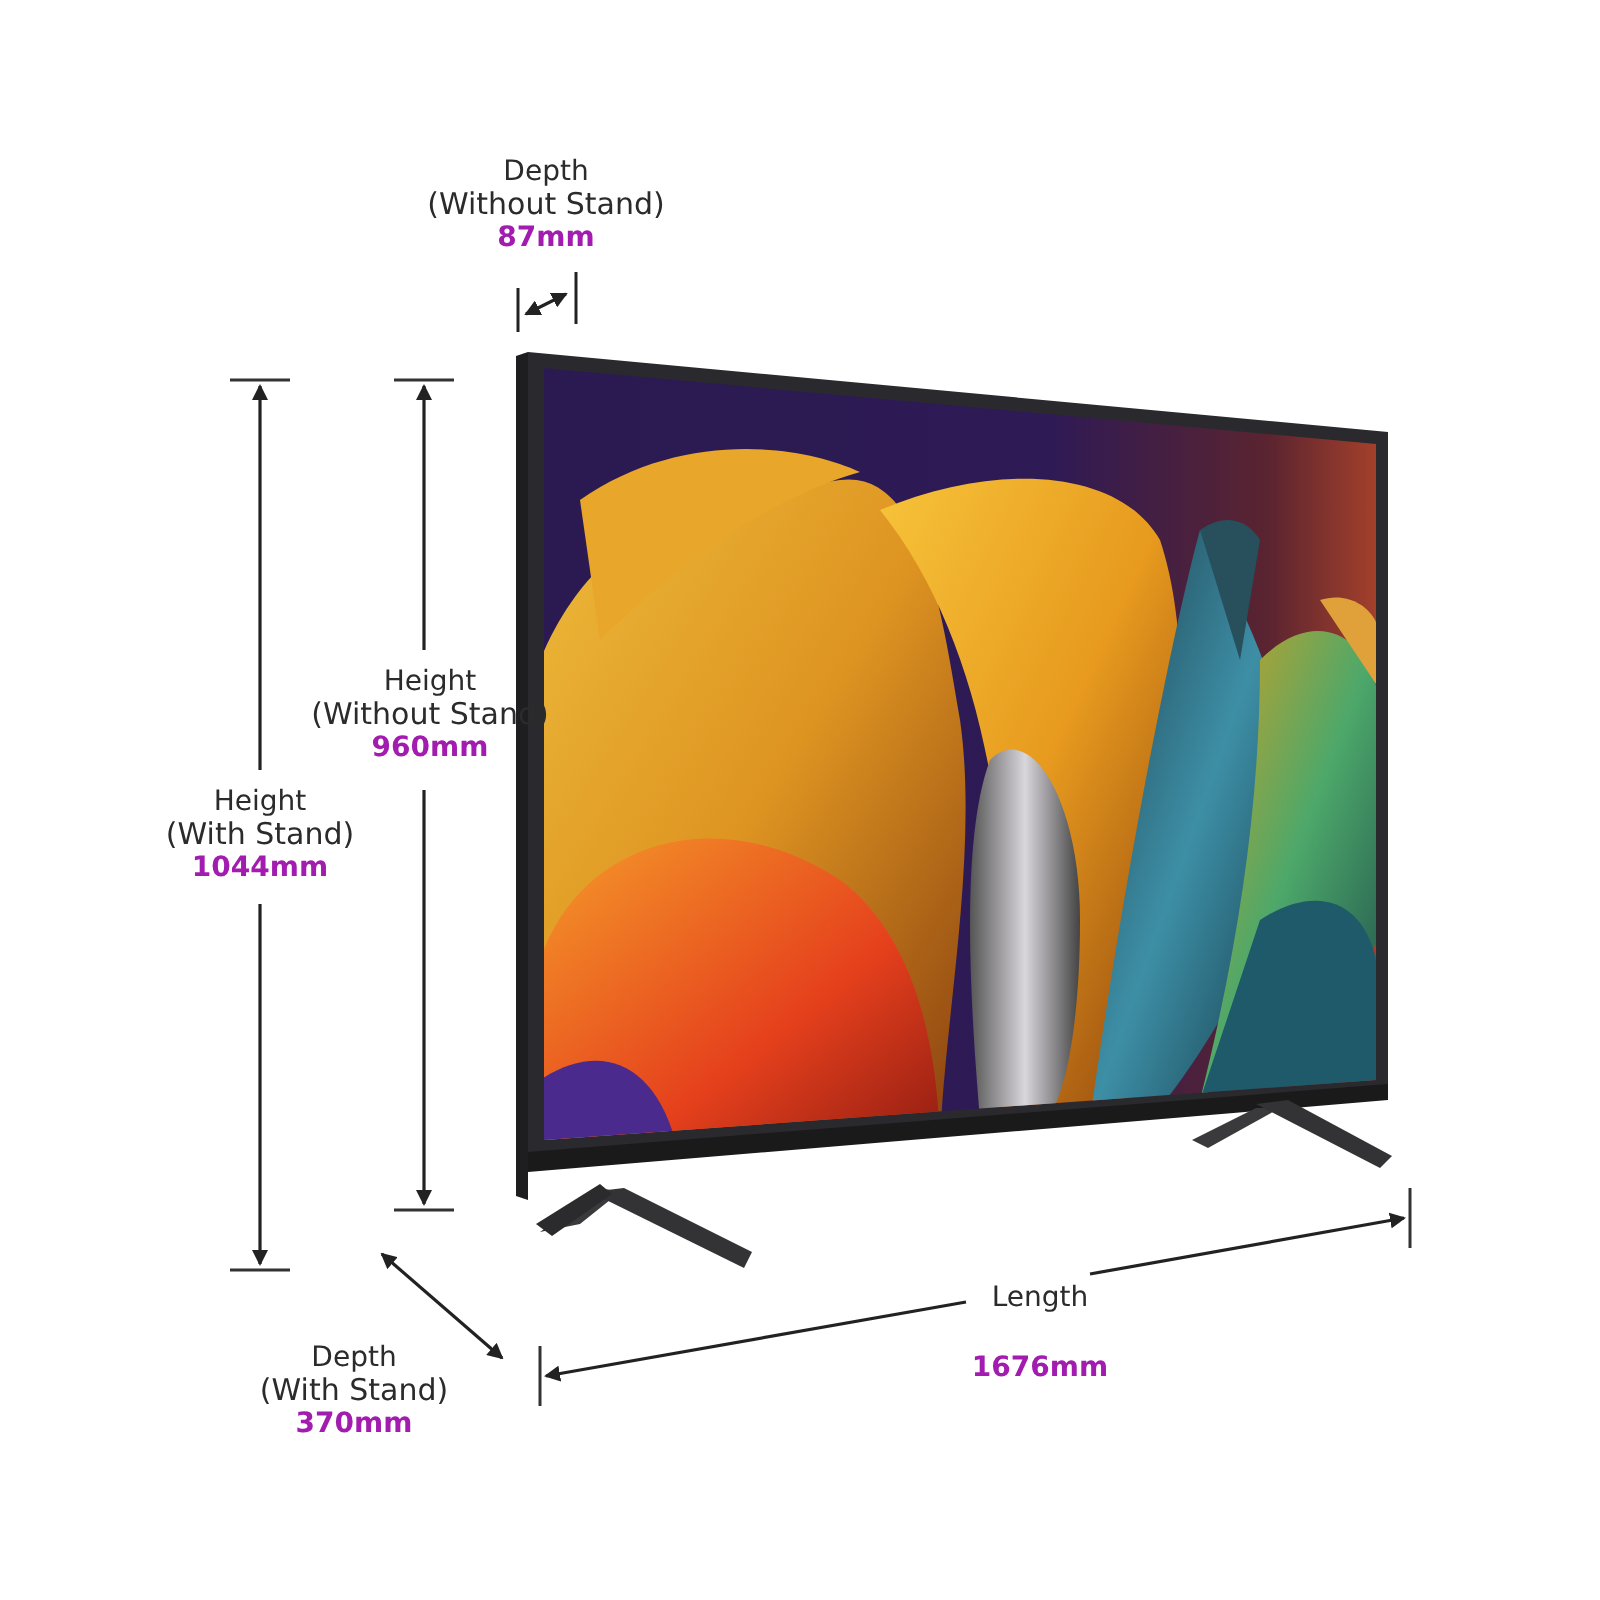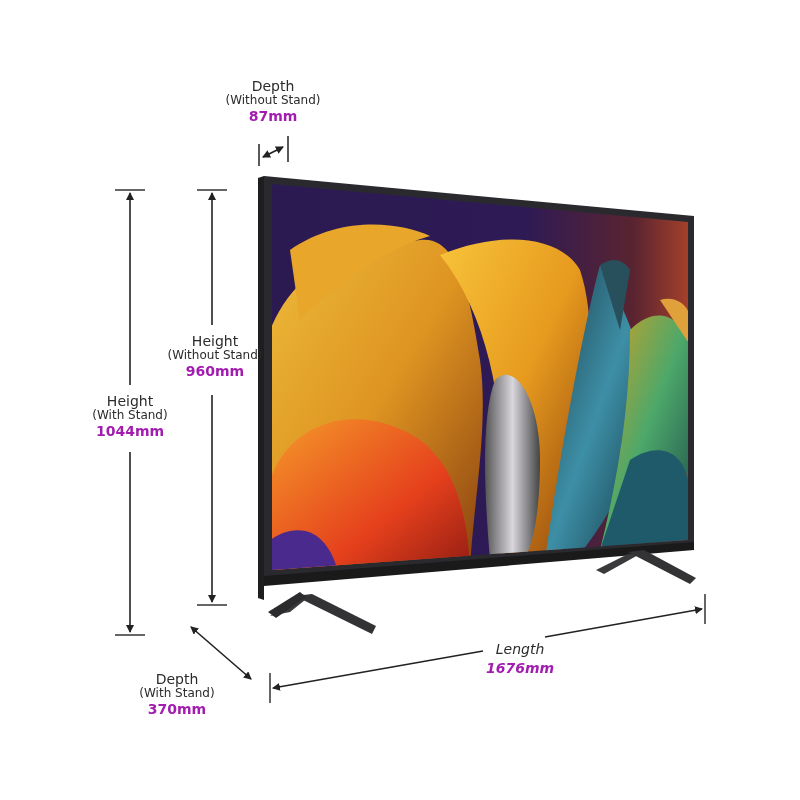--- a/index.html
+++ b/index.html
@@ -1,20 +1,20 @@
 <!DOCTYPE html>
 <html><head>
 <meta charset="utf-8">
 <style>
   html, body { margin:0; padding:0; background:#ffffff; }
   body { width:800px; height:800px; position:relative; overflow:hidden; font-family:"DejaVu Sans","Liberation Sans",sans-serif; color:#222; }
   svg.stage { position:absolute; left:0; top:0; }
   .lbl { position:absolute; text-align:center; line-height:1.15; }
   .lbl .t { font-size:14px; color:#2b2b2b; display:block; }
-  .lbl .s { font-size:12px; color:#2b2b2b; display:block; }
+  .lbl .s { font-size:15px; color:#2b2b2b; display:block; }
   .lbl .v { font-size:14px; font-weight:bold; color:#a21caf; display:block; }
 </style>
 </head>
 <body>
 
 <svg class="stage" width="800" height="800" viewBox="0 0 800 800">
   <defs>
     <marker id="ah" markerWidth="8" markerHeight="8" refX="7" refY="4" orient="auto-start-reverse" markerUnits="userSpaceOnUse">
       <path d="M0,0 L8,4 L0,8 Z" fill="#222"></path>
     </marker>
@@ -134,16 +134,16 @@
   <span class="s">(With Stand)</span>
   <span class="v">1044mm</span>
 </div>
 
 <div class="lbl" style="left:122px; top:671px; width:110px;">
   <span class="t">Depth</span>
   <span class="s">(With Stand)</span>
   <span class="v">370mm</span>
 </div>
 
-<div class="lbl" style="left:470px; top:641px; width:100px;font-style:italic;">
+<div class="lbl" style="left:470px; top:641px; width:100px;">
   <span class="t">Length</span>
-  <span class="v" style="margin-top:3px;">1676mm</span>
+  <span class="v" style="margin-top:19px;">1676mm</span>
 </div>
 
 </body></html>

